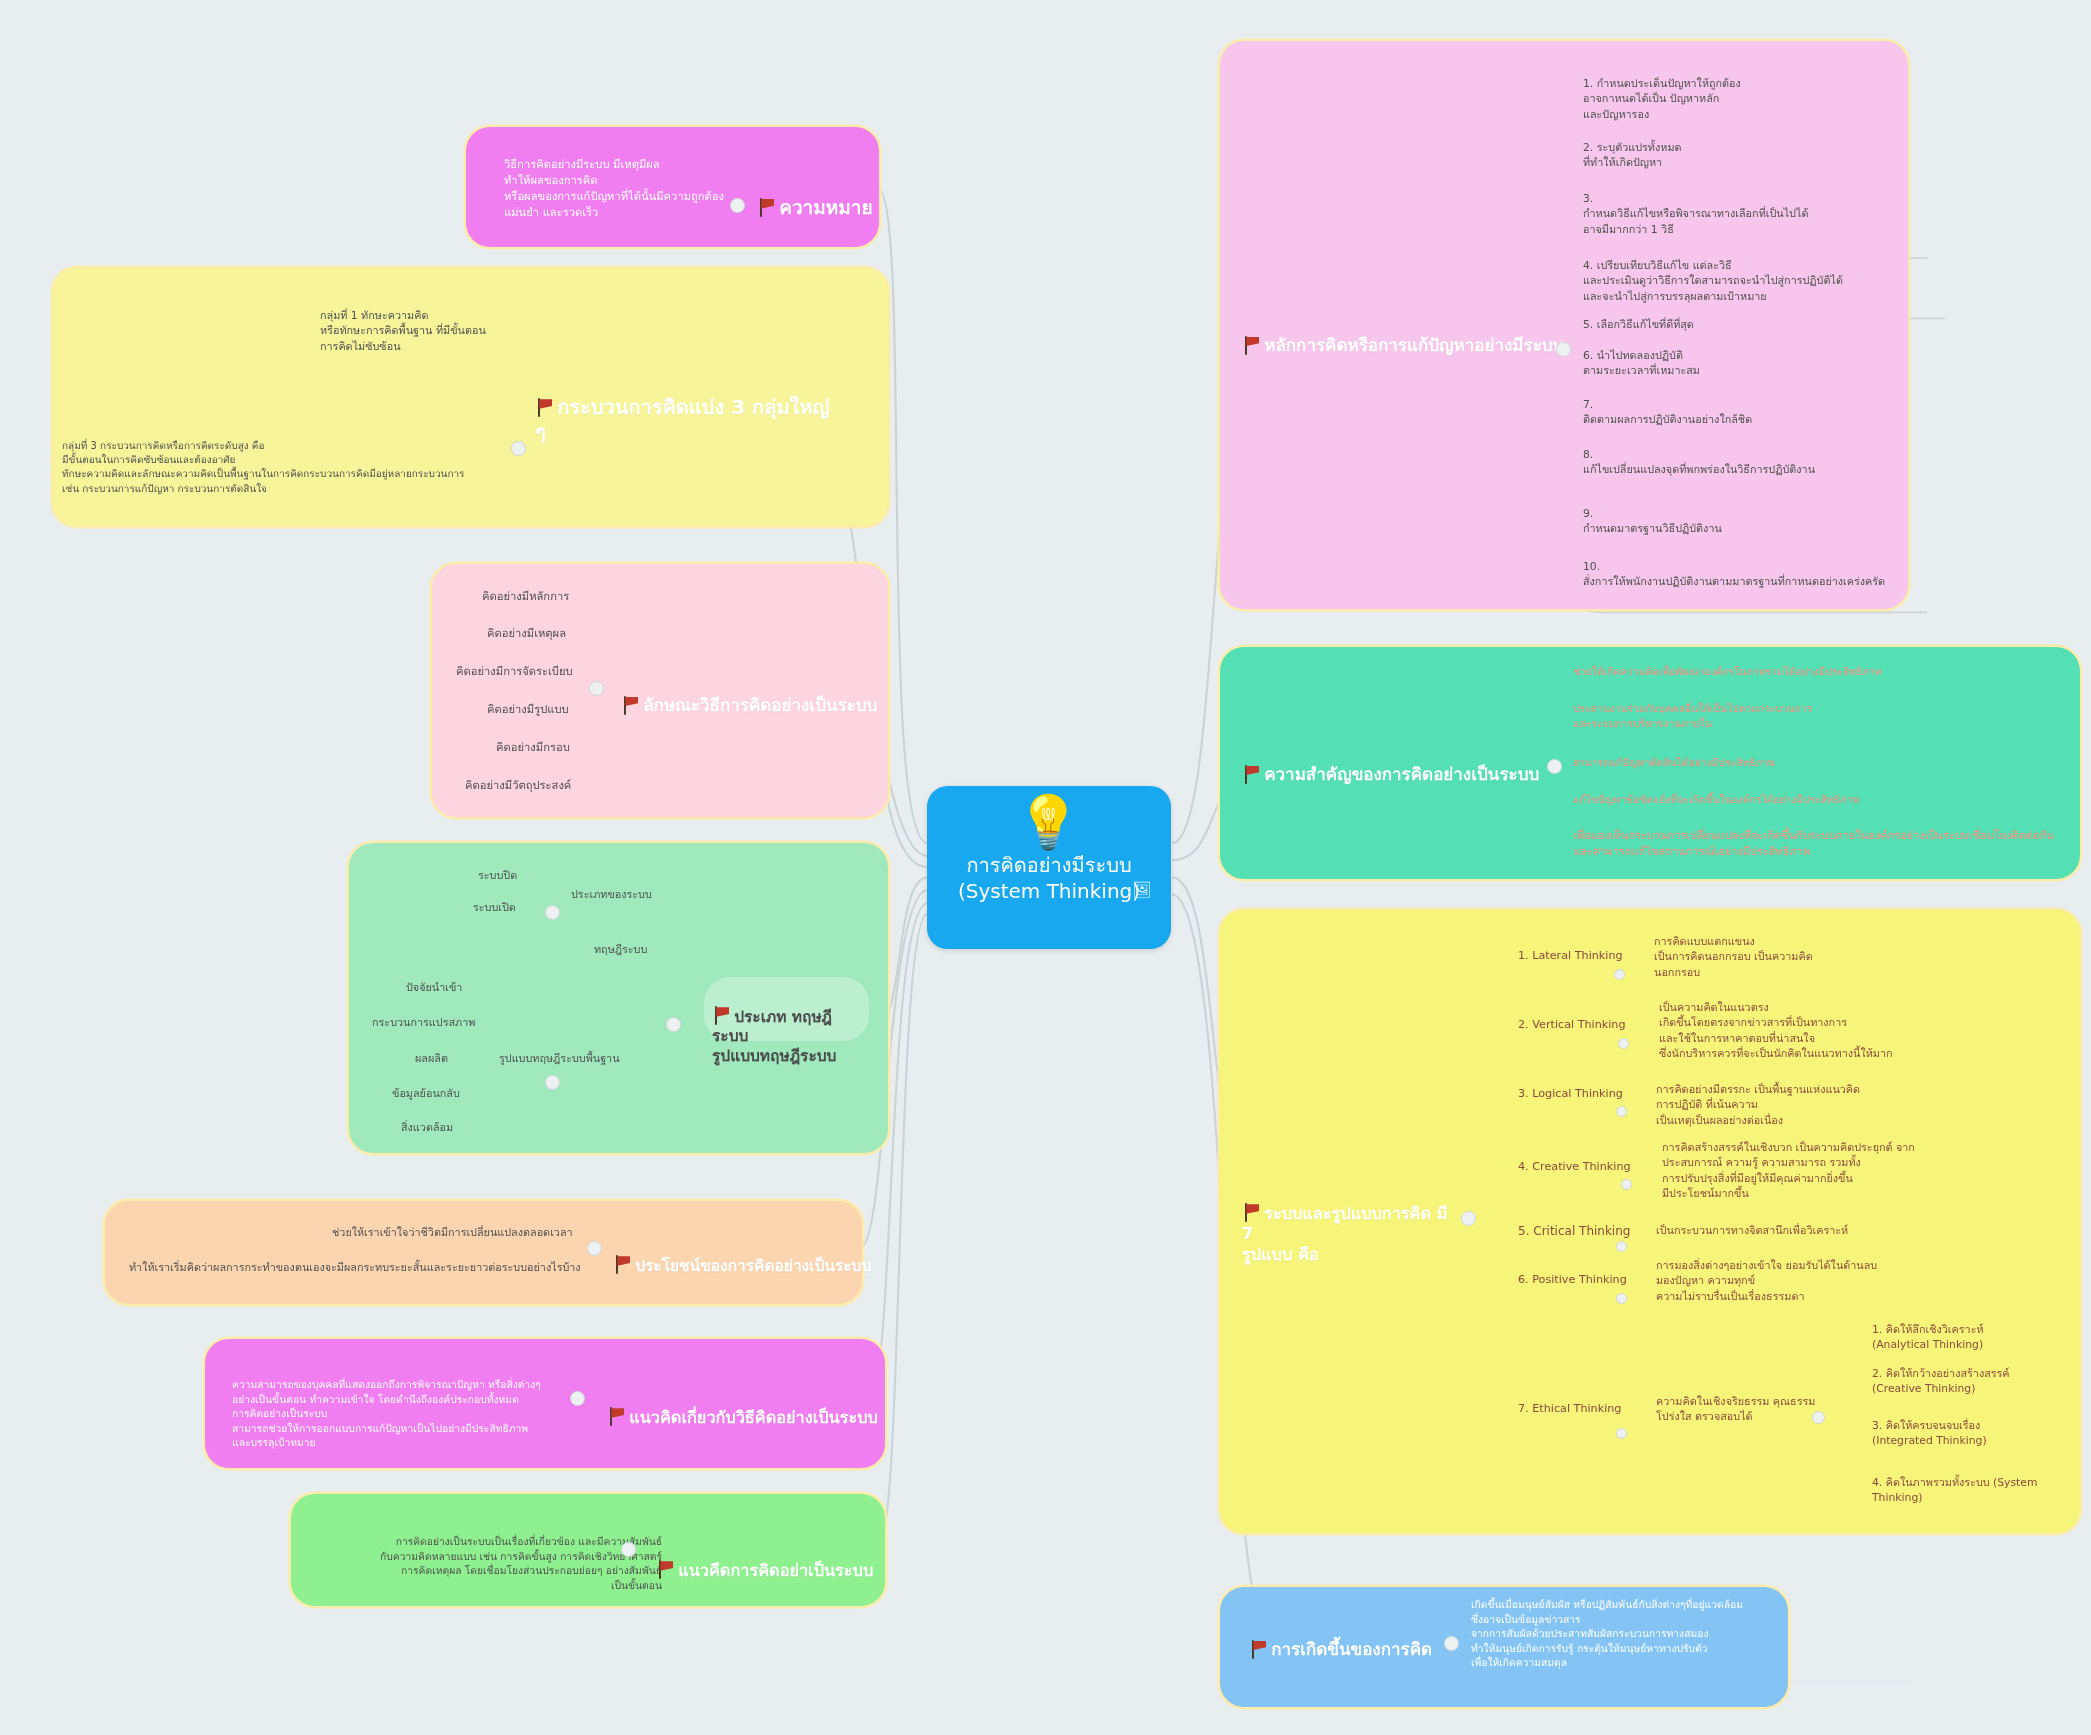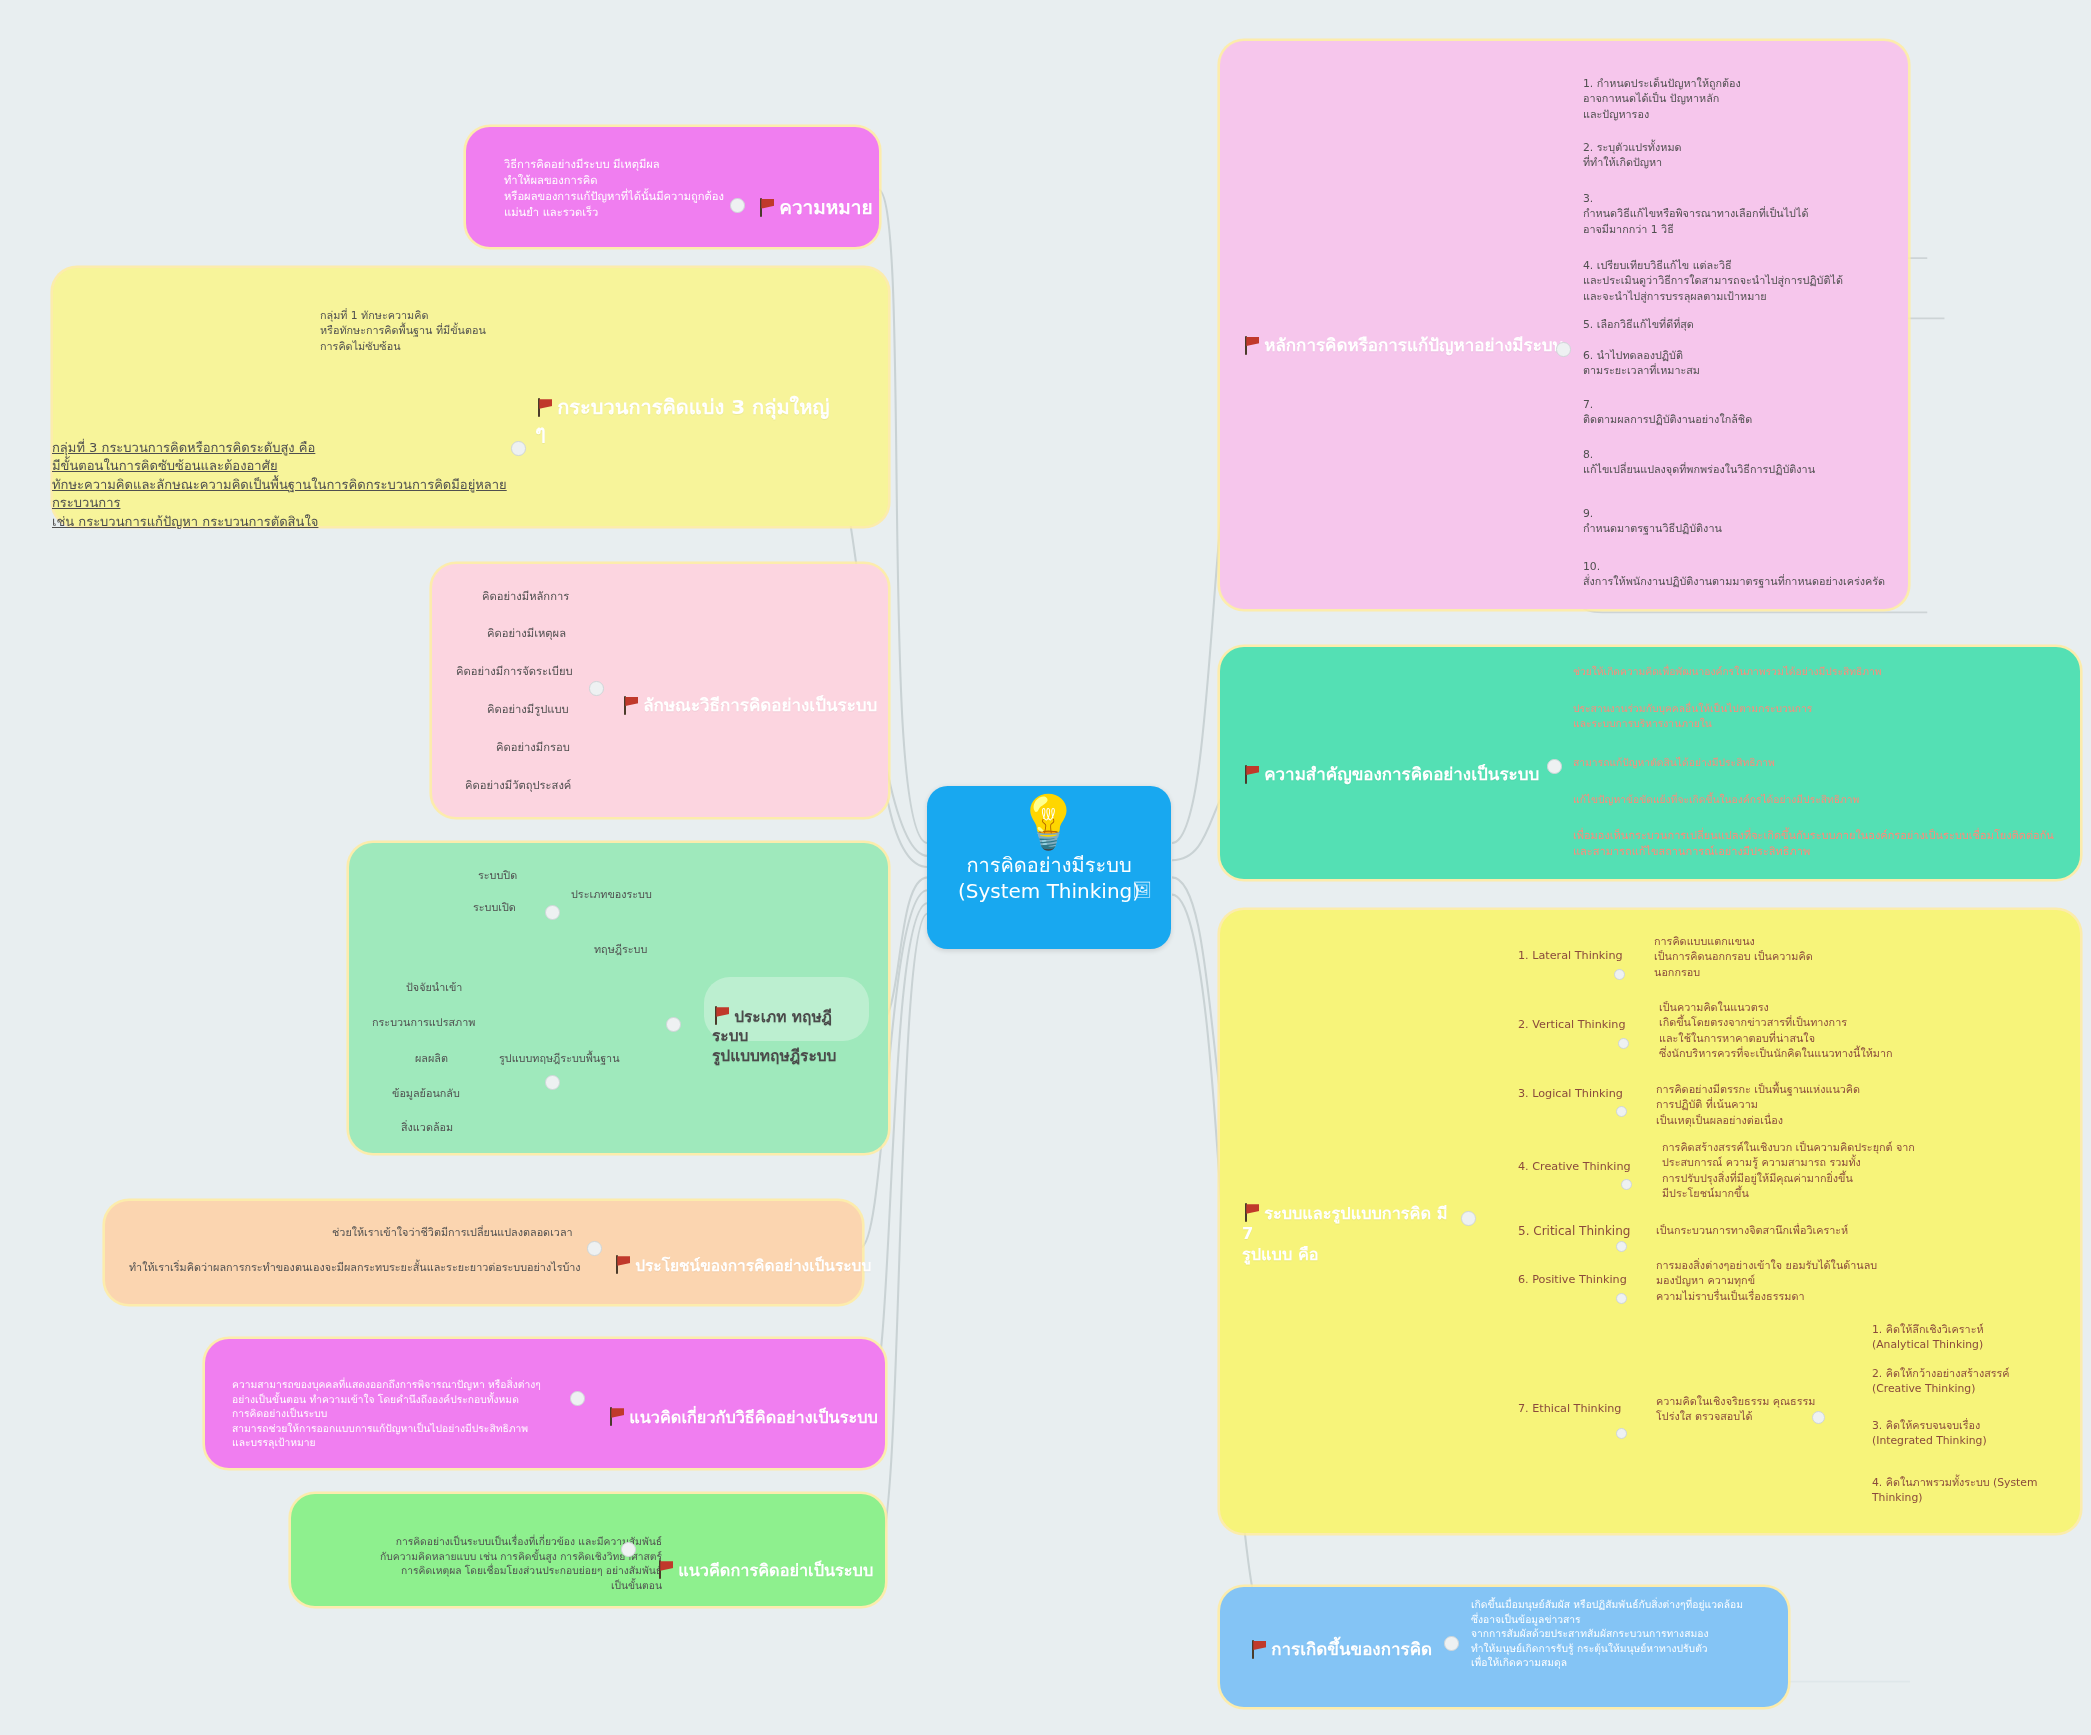--- a/index.html
+++ b/index.html
@@ -207,21 +207,21 @@
   <div class="branch-title" style="left:757px; top:172px; font-size:19px;">
     <span class="flag"><i></i><b></b></span><span>ความหมาย</span>
   </div>
   <div class="node-dot" style="left:730px; top:198px;"></div>
 
   <div class="branch" style="left:53px; top:268px; width:835px; height:258px; background:#f7f49a;">
   </div>
   <div class="leaf dark" style="left:320px; top:308px; width:258px; font-size:10.8px;">กลุ่มที่ 1 ทักษะความคิด
 หรือทักษะการคิดพื้นฐาน ที่มีขั้นตอน
 การคิดไม่ซับซ้อน</div>
-  <div class="leaf dark" style="left:52px; top:439px; width:482px; font-size:13px;text-decoration:underline;">กลุ่มที่ 3 กระบวนการคิดหรือการคิดระดับสูง คือ
+  <div class="leaf dark" style="left:62px; top:439px; width:482px; font-size:10px;">กลุ่มที่ 3 กระบวนการคิดหรือการคิดระดับสูง คือ
 มีขั้นตอนในการคิดซับซ้อนและต้องอาศัย
 ทักษะความคิดและลักษณะความคิดเป็นพื้นฐานในการคิดกระบวนการคิดมีอยู่หลายกระบวนการ
 เช่น กระบวนการแก้ปัญหา กระบวนการตัดสินใจ</div>
   <div class="branch-title" style="left:535px; top:370px; width:318px; font-size:20px;">
     <span class="flag"><i></i><b></b></span><span>กระบวนการคิดแบ่ง 3 กลุ่มใหญ่
 ๆ</span>
   </div>
   <div class="node-dot" style="left:511px; top:441px;"></div>
 
   <div class="branch" style="left:432px; top:564px; width:456px; height:253px; background:#fcd5e0;">

